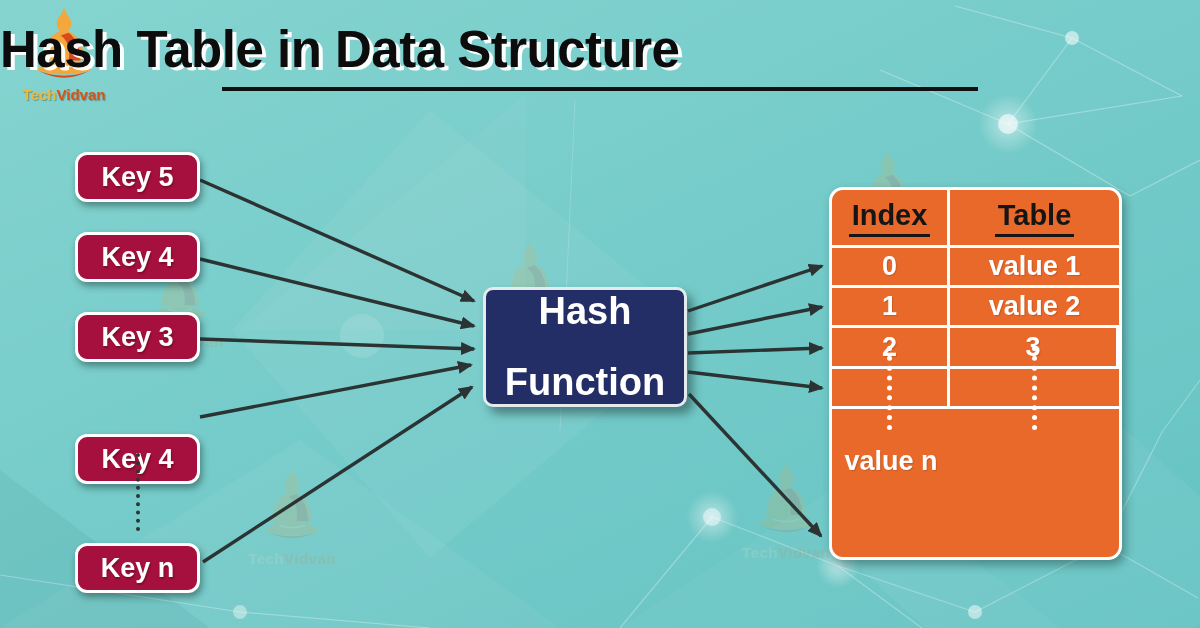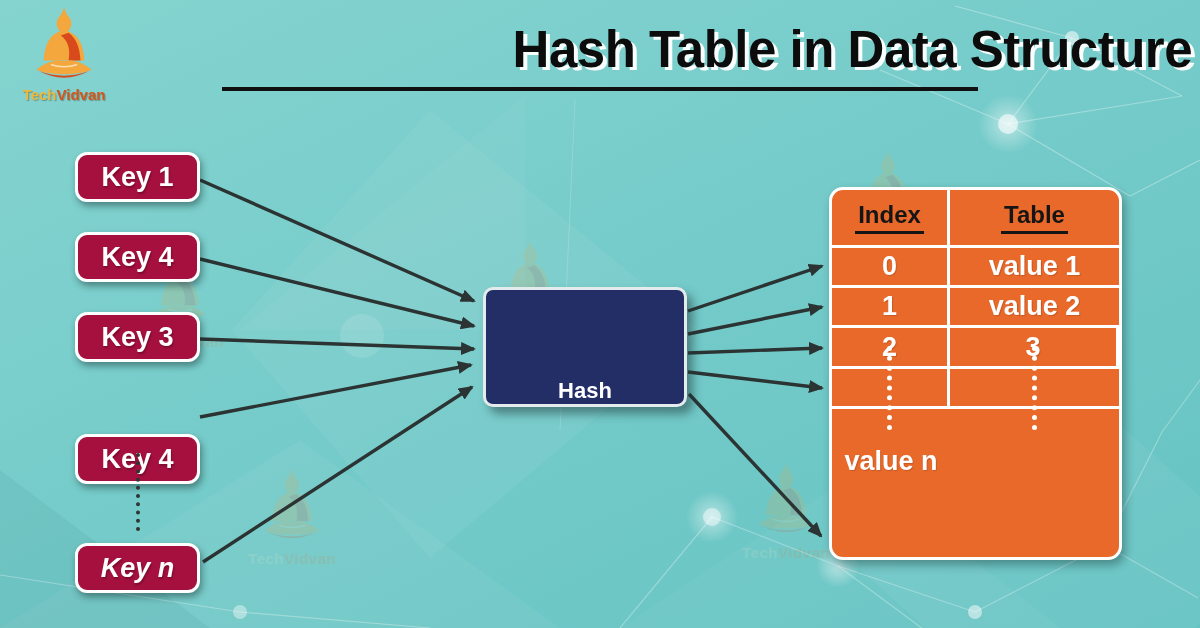--- a/index.html
+++ b/index.html
@@ -19,54 +19,54 @@
   .arrows { position:absolute; inset:0; z-index:2; }
   .fg     { position:absolute; z-index:3; }
 
   
   .logo { left:12px; top:6px; width:104px; text-align:center; }
   .brand { font-size:15px; font-weight:bold; margin-top:-4px; text-shadow:1px 1px 1px rgba(60,30,0,.35); }
   .brand .b1 { color:#ecb93f; }
   .brand .b2 { color:#d4551c; }
 
   
-  .title { left:0; right:8px; top:20px; text-align:right;
+  .title { left:0; right:0; top:20px; text-align:left;
     font-size:51px; font-weight:bold; color:#0c0c0c; letter-spacing:-.5px;
-    text-shadow:4px 3px 0 rgba(255,255,255,.95);padding-left:35px; }
+    text-shadow:4px 3px 0 rgba(255,255,255,.95); }
   .title-underline { left:222px; top:87px; width:756px; height:4px; background:#101010; }
 
   
   .key-box { left:75px; width:125px; height:50px;
     background:#a6103e; border:3px solid #ffffff; border-radius:12px;
     box-shadow:2px 4px 7px rgba(15,40,40,.45);
     display:flex; align-items:center; justify-content:center;
     color:#ffffff; font-size:27px; font-weight:bold;
     text-shadow:1px 2px 2px rgba(0,0,0,.25); }
 
   .key-dots { left:136px; top:453px; height:78px; width:0;
     border-left:4px dotted #2e3434; }
 
   
   .hash-box { left:483px; top:287px; width:204px; height:120px;
     background:#232d66; border:3px solid #e3ebec; border-radius:10px;
     box-shadow:6px 7px 10px rgba(30,55,58,.5);
-    display:flex; flex-direction:column; align-items:center; justify-content:flex-end;
-    color:#ffffff; font-size:22px; font-weight:bold; line-height:1.12; }
+    display:flex; flex-direction:column; align-items:center; justify-content:space-between;
+    color:#ffffff; font-size:38px; font-weight:bold; line-height:1.12; }
 
   
   .htable { left:829px; top:187px; width:293px; height:373px;
     background:#e8692a; border:3px solid #ffffff; border-radius:14px;
     box-shadow:3px 5px 10px rgba(15,45,45,.4);
     display:grid; grid-template-columns:118px 1fr;
     grid-template-rows:58px 40px 40px 41px 40px 1fr 44px;
     overflow:hidden; }
   .t-cell { display:flex; align-items:center; justify-content:center;
     color:#ffffff; font-size:27px; font-weight:bold;
     text-shadow:1px 1px 1px rgba(0,0,0,.15); }
-  .t-head { color:#151515; font-size:24px; text-shadow:none; }
+  .t-head { color:#151515; font-size:29px; text-shadow:none; }
   .t-head .u { border-bottom:3px solid #151515; padding:0 3px 2px; }
   .col-l { border-right:3px solid #ffffff; }
   .rb    { border-bottom:3px solid #ffffff; }
   .tbl-dots { height:84px; width:0; border-left:5px dotted #ffffff; }
 </style>
 </head>
 <body>
 
 <div class="stage">
 
@@ -183,38 +183,39 @@
     <svg width="66" height="80">
         <use href="#tv-logo" width="66" height="80"></use>
       </svg>
     <div class="brand"><span class="b1">Tech</span><span class="b2">Vidvan</span></div>
   </div>
 
   <div class="fg title">Hash Table in Data Structure</div>
   <div class="fg title-underline"></div>
 
   <div class="fg key-box" style="top:152px;">
-      <span>Key 1</span>
+      <span>Key 5</span>
     </div>
   <div class="fg key-box" style="top:232px;">
       <span>Key 4</span>
     </div>
   <div class="fg key-box" style="top:312px;">
       <span>Key 3</span>
     </div>
   <div class="fg key-box" style="top:392px;margin-top:42px;">
       <span>Key 4</span>
     </div>
   <div class="fg key-dots"></div>
-  <div class="fg key-box" style="top:543px;font-style:italic;">
+  <div class="fg key-box" style="top:543px;">
       <span>Key n</span>
     </div>
 
   <div class="fg hash-box">
     <span>Hash</span>
+    <span>Function</span>
   </div>
 
   <div class="fg htable">
     <div class="t-cell t-head col-l rb">
         <span class="u">Index</span>
       </div>
     <div class="t-cell t-head rb">
         <span class="u">Table</span>
       </div>
 

